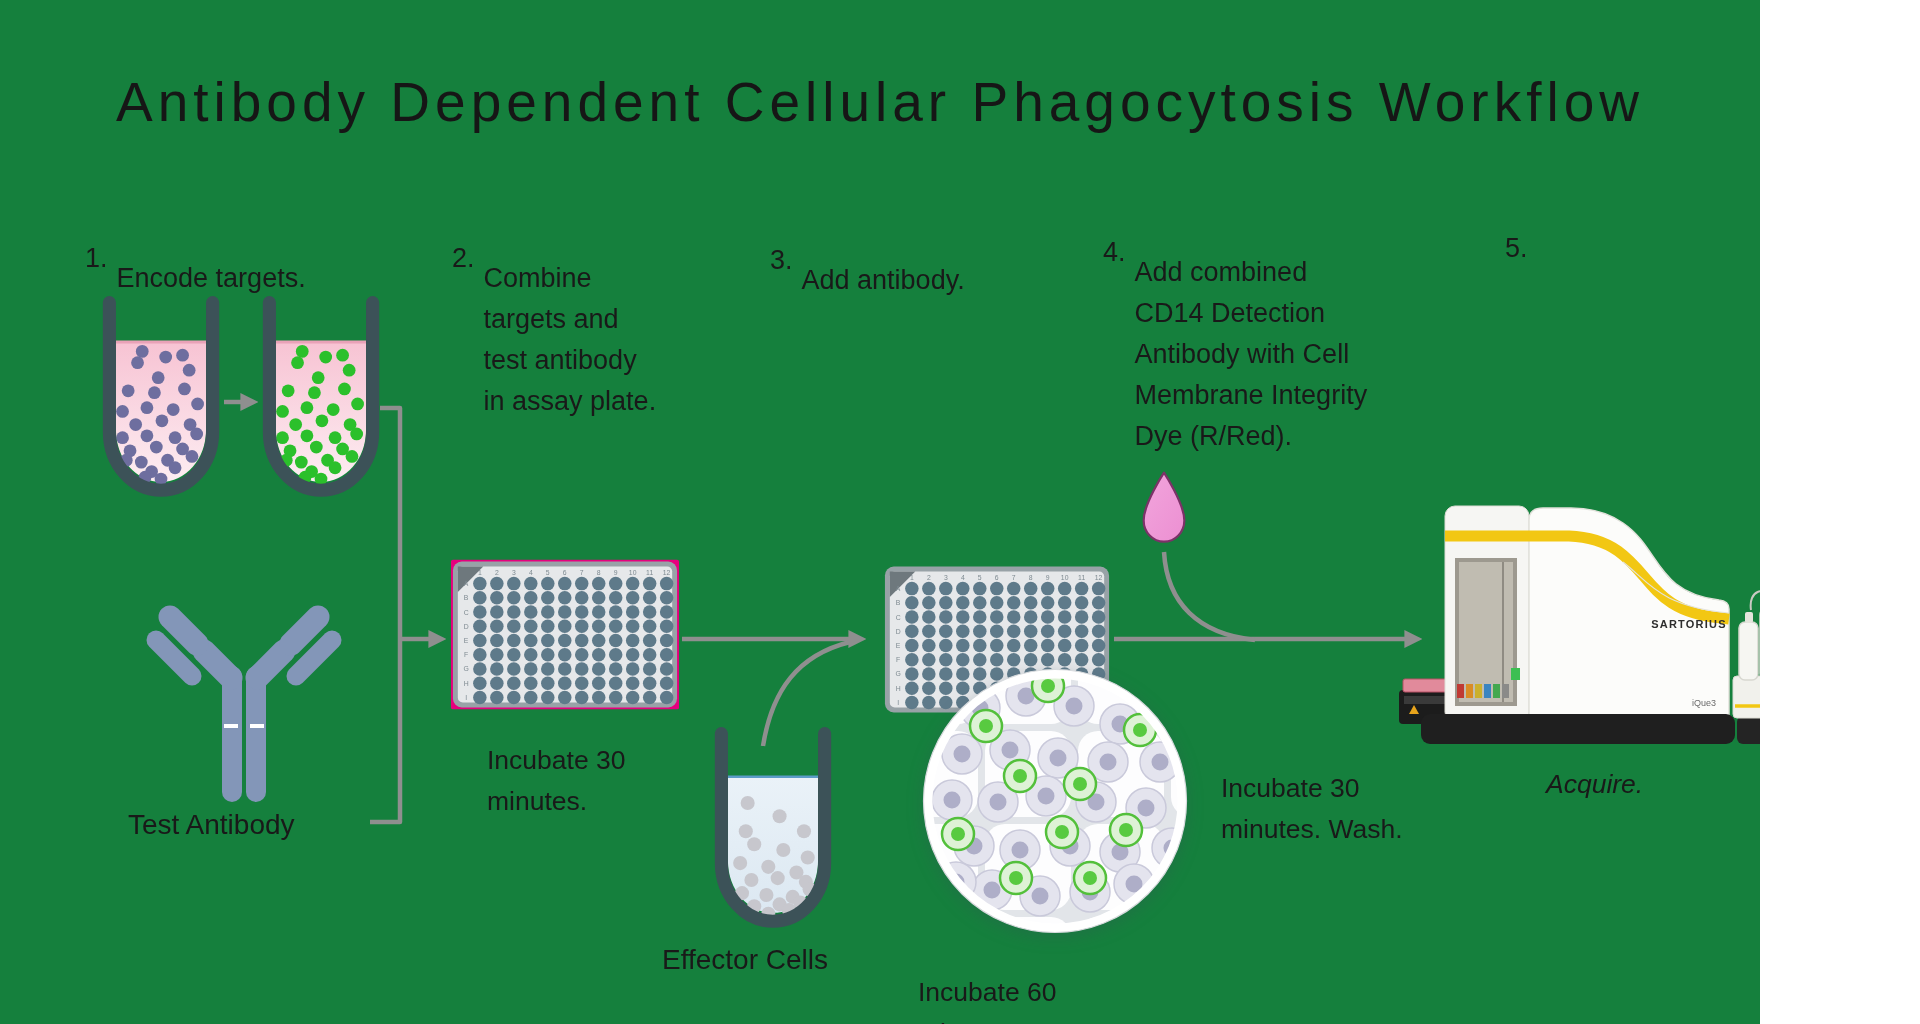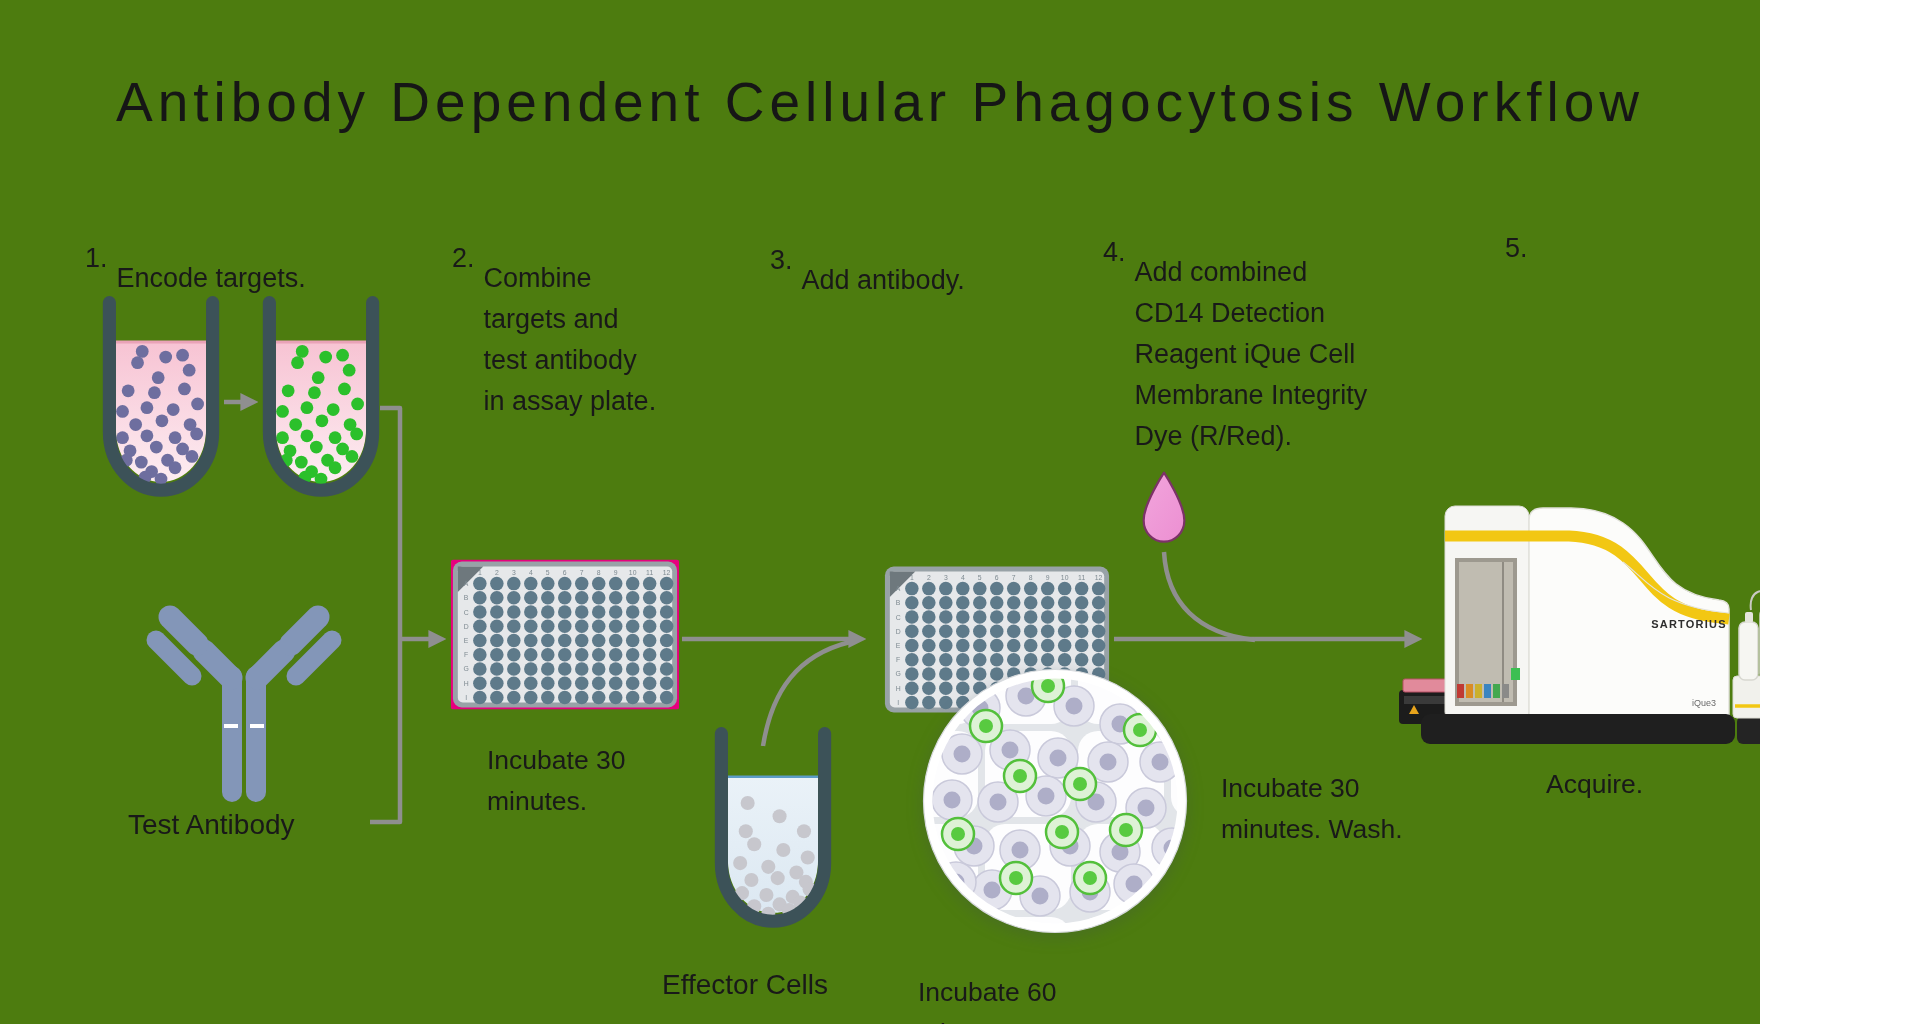--- a/index.html
+++ b/index.html
@@ -1,16 +1,16 @@
 <!DOCTYPE html>
 <html style="--ink: #191919; --arrow: #8f8f8f; --tube-wall: #3c5258; --pink-liquid-top: #f7c3d3; --pink-liquid-bottom: #fdedf2; --pink-surface-line: #e9a2b8; --purple-dot: #6e6e9f; --green-dot: #2bc02b; --gray-dot: #c7c7cd; --blue-liquid-top: #eaf2f8; --blue-liquid-bottom: #dce8f2; --blue-surface-line: #5c9cc8; --antibody: #8396b8; --plate-border: #98a2a7; --plate-body: #e6e8ea; --plate-well: #5e7a8a; --plate-label: #7e8a91; --magenta-seal: #e6007e; --droplet-fill: #f2a5dc; --droplet-fill-dark: #ec8fd2; --droplet-stroke: #7c3268; --instrument-yellow: #f2c713; --cell-lavender: #e4e4ee; --cell-lavender-ring: #c9c9da; --cell-lavender-nucleus: #aeaec8; --cell-green-body: #def2d6; --cell-green-ring: #53c03b; --cell-green-nucleus: #58ca40;"><head>
 <meta charset="utf-8">
 <style>
   html,body{margin:0;padding:0;background:#fff;}
-  .canvas{position:relative;width:1760px;height:1024px;background:#4d7c0f;overflow:hidden;
+  .canvas{position:relative;width:1760px;height:1024px;background:#15803d;overflow:hidden;
           font-family:"Liberation Sans",sans-serif;color:var(--ink,#191919);}
   .title{position:absolute;left:50%;top:70px;transform:translateX(-50%);
          font-size:55px;font-weight:300;letter-spacing:5px;white-space:nowrap;color:#161616;}
   .step{position:absolute;display:flex;font-size:27px;line-height:1.52;color:#191919;}
   .step .num{margin-right:9px;flex:0 0 auto;}
   .txt{white-space:pre-line;margin-top:20px;}
   .lbl{position:absolute;font-size:26.5px;line-height:1.55;white-space:pre-line;color:#191919;}
   .icon{position:absolute;}
   svg{display:block;overflow:visible;}
   svg text{font-family:"Liberation Sans",sans-serif;}
@@ -54,37 +54,37 @@
 in assay plate.</div>
   </div>
   <div class="step" style="left:770px;top:240px;">
     <span class="num">3.</span>
     <div class="txt">Add antibody.</div>
   </div>
   <div class="step" style="left:1103px;top:232px;">
     <span class="num">4.</span>
     <div class="txt">Add combined
 CD14 Detection
-Reagent iQue Cell
+Antibody with Cell
 Membrane Integrity
 Dye (R/Red).</div>
   </div>
   <div class="step" style="left:1505px;top:228px;">
     <span class="num">5.</span>
   </div>
 
   <div class="lbl" style="left:128px;top:803px;font-size:28px;">Test Antibody</div>
   <div class="lbl" style="left:487px;top:740px;">Incubate 30
 minutes.</div>
-  <div class="lbl" style="left:662px;top:938px;font-size:28px;margin-top:25px;">Effector Cells</div>
+  <div class="lbl" style="left:662px;top:938px;font-size:28px;">Effector Cells</div>
   <div class="lbl z5" style="left:918px;top:933px;margin-top:39px;">Incubate 60
 minutes.</div>
   <div class="lbl" style="left:1221px;top:768px;">Incubate 30
 minutes. Wash.</div>
-  <div class="lbl" style="left:1546px;top:764px;">Acquire.</div>
+  <div class="lbl" style="left:1546px;top:764px;font-style:italic;">Acquire.</div>
 
   <svg id="tube1" class="icon z2" style="left:100px;top:296px;" width="122" height="214" viewBox="0 0 130 222">
     <path d="M17,46 V140 A48,55 0 0 0 113,140 V46 Z" fill="url(#pinkGrad)"></path>
     <line x1="17" y1="46" x2="113" y2="46" style="stroke:var(--pink-surface-line)" stroke-width="3"></line>
     <g>
         <circle cx="40" cy="68" r="6.8" fill="#6e6e9f"></circle>
         <circle cx="88" cy="60" r="6.8" fill="#6e6e9f"></circle>
         <circle cx="62" cy="84" r="6.8" fill="#6e6e9f"></circle>
         <circle cx="30" cy="98" r="6.8" fill="#6e6e9f"></circle>
         <circle cx="58" cy="100" r="6.8" fill="#6e6e9f"></circle>

